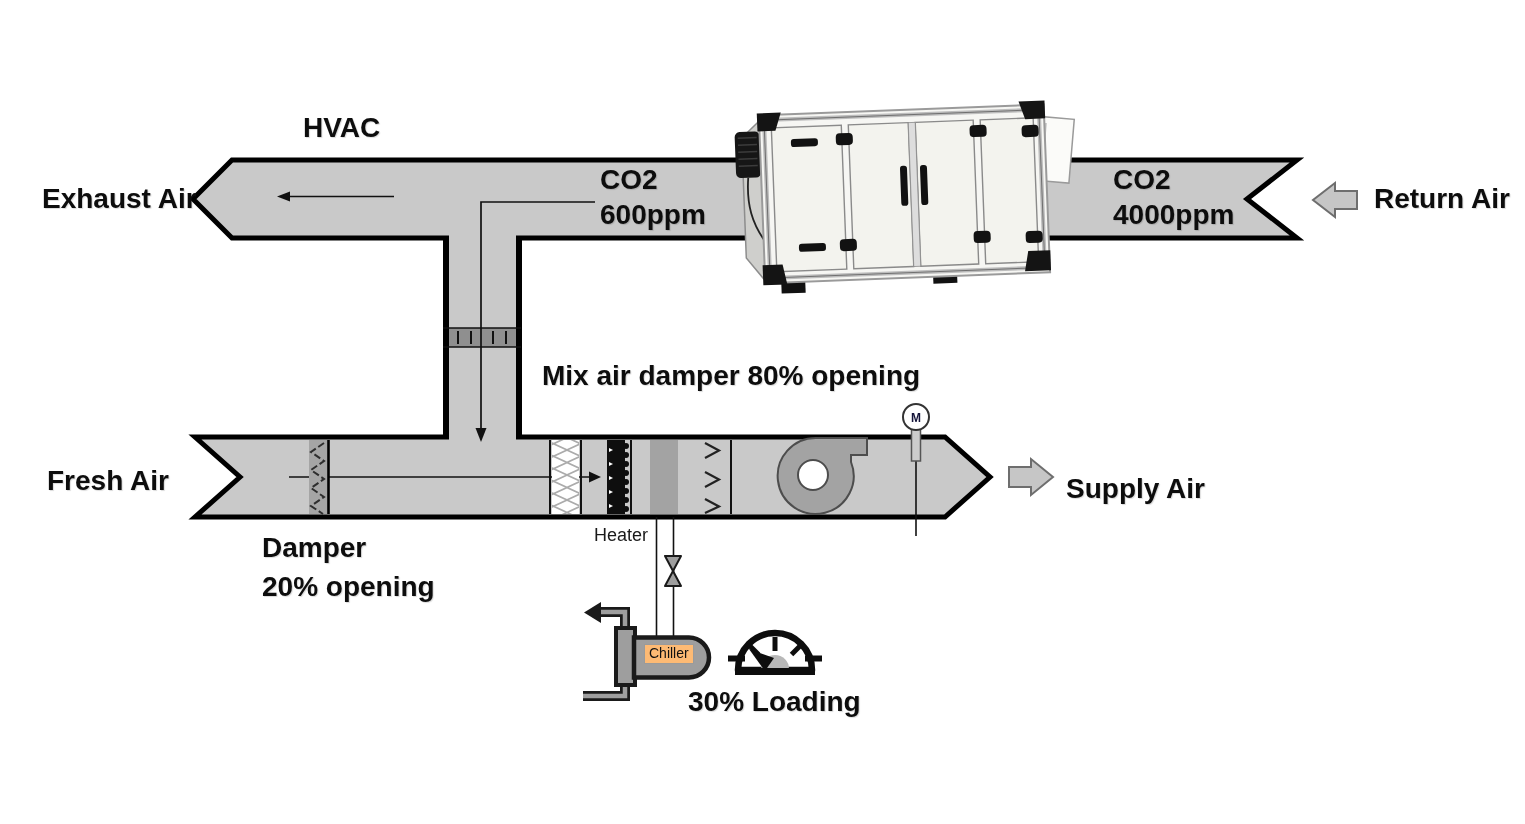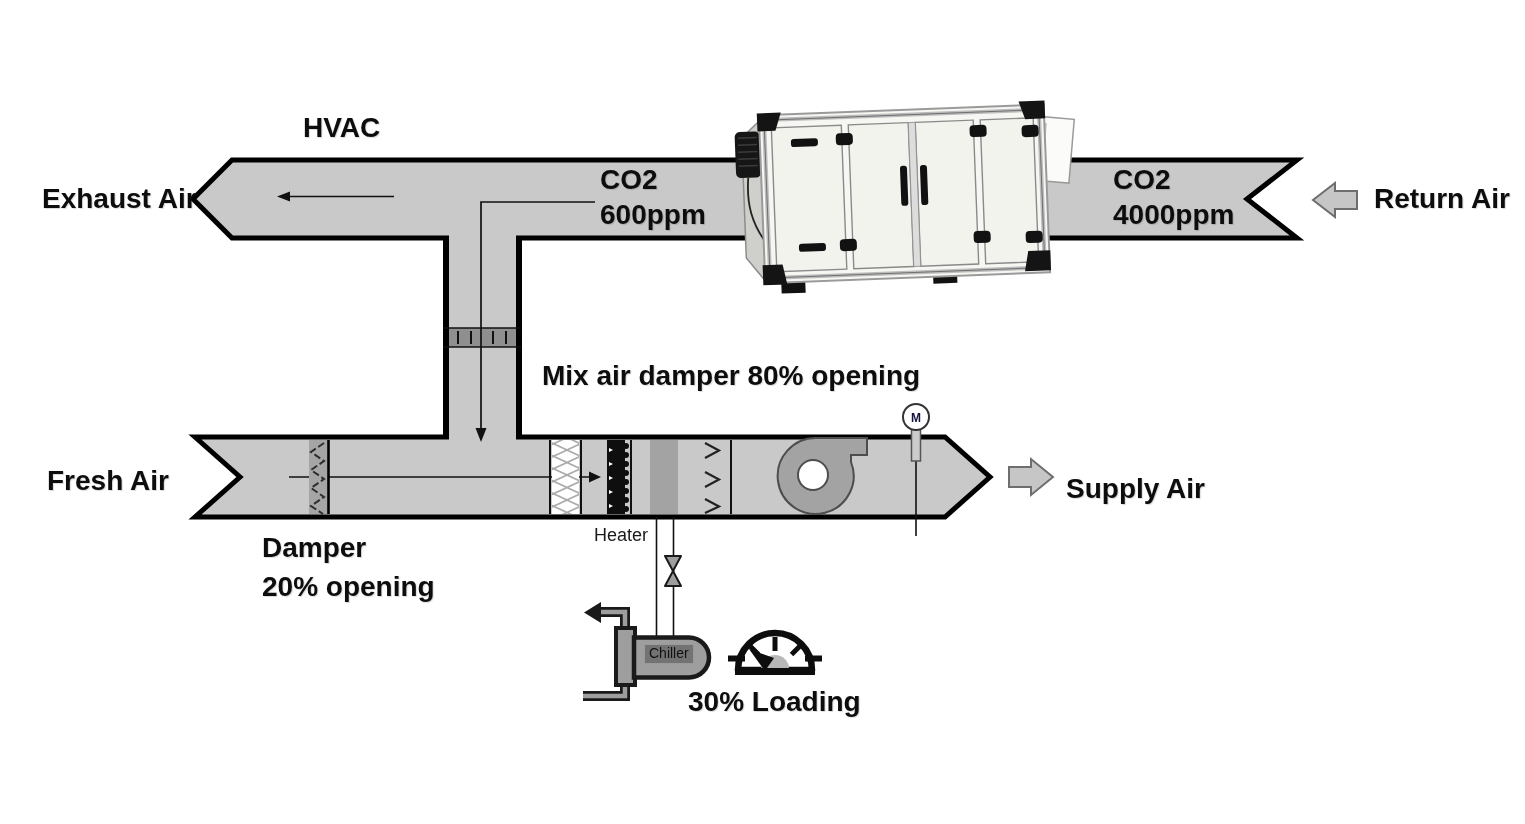--- a/index.html
+++ b/index.html
@@ -12,21 +12,21 @@
     position:absolute; font-weight:700; font-size:28px; color:#0d0d0d;
     white-space:nowrap; line-height:1; letter-spacing:0px;
     text-shadow:1px 1px 1px rgba(0,0,0,0.15);
   }
   .sm{
     position:absolute; font-weight:400; font-size:18px; color:#1a1a1a;
     white-space:nowrap; line-height:1; text-shadow:none;
   }
   .chiller-tag{
     position:absolute; font-weight:400; font-size:14px; color:#111;
-    background:#737373; border:1px solid #9a9a9a; padding:1px 4px 2px 4px;
+    background:#fdba74; border:1px solid #9a9a9a; padding:1px 4px 2px 4px;
     line-height:1.1;
   }
   .motor-m{
     position:absolute; font-weight:700; font-size:12px; color:#14143a;
     width:18px; text-align:center;
   }
 </style>
 </head>
 <body>
 

